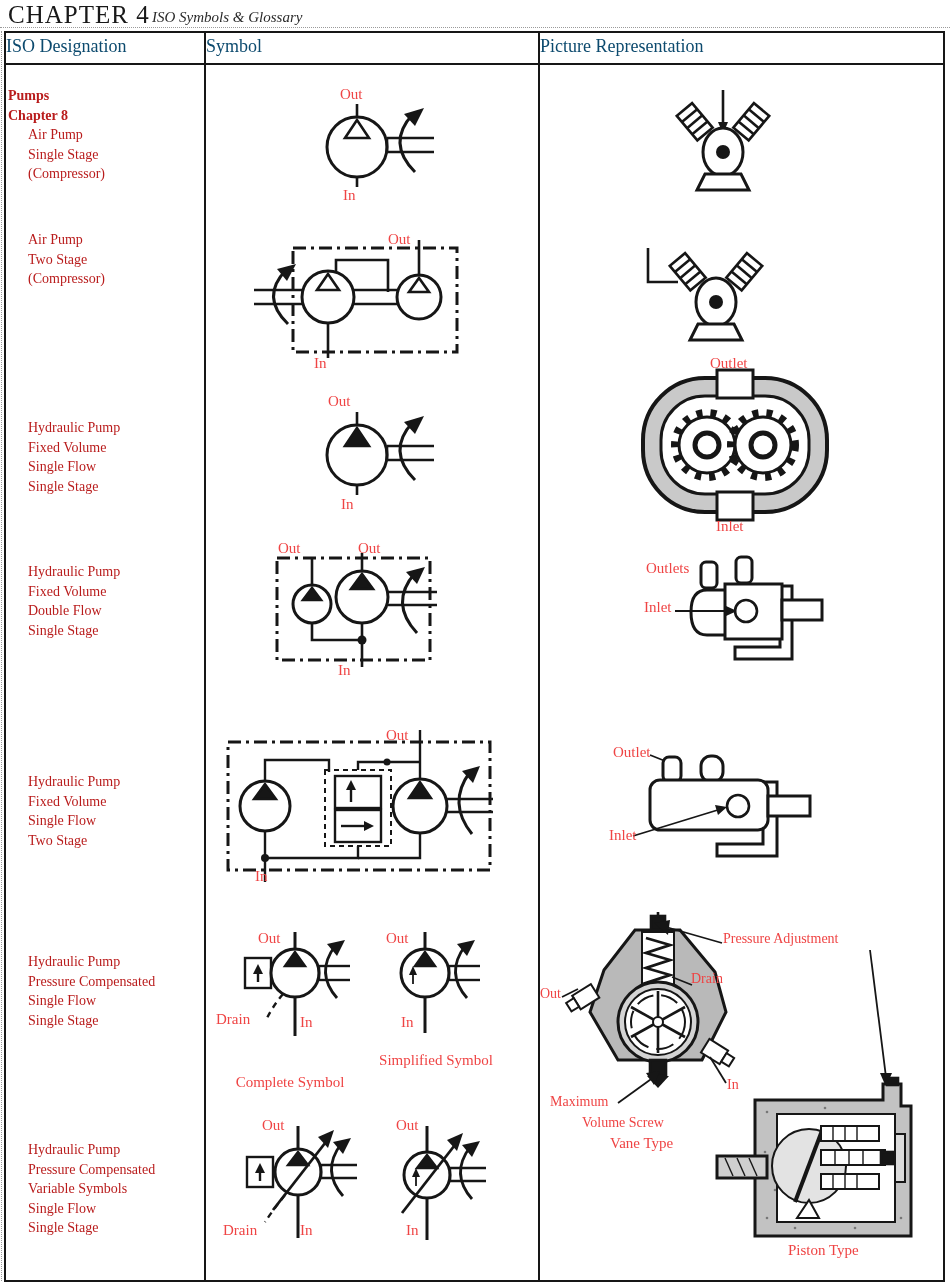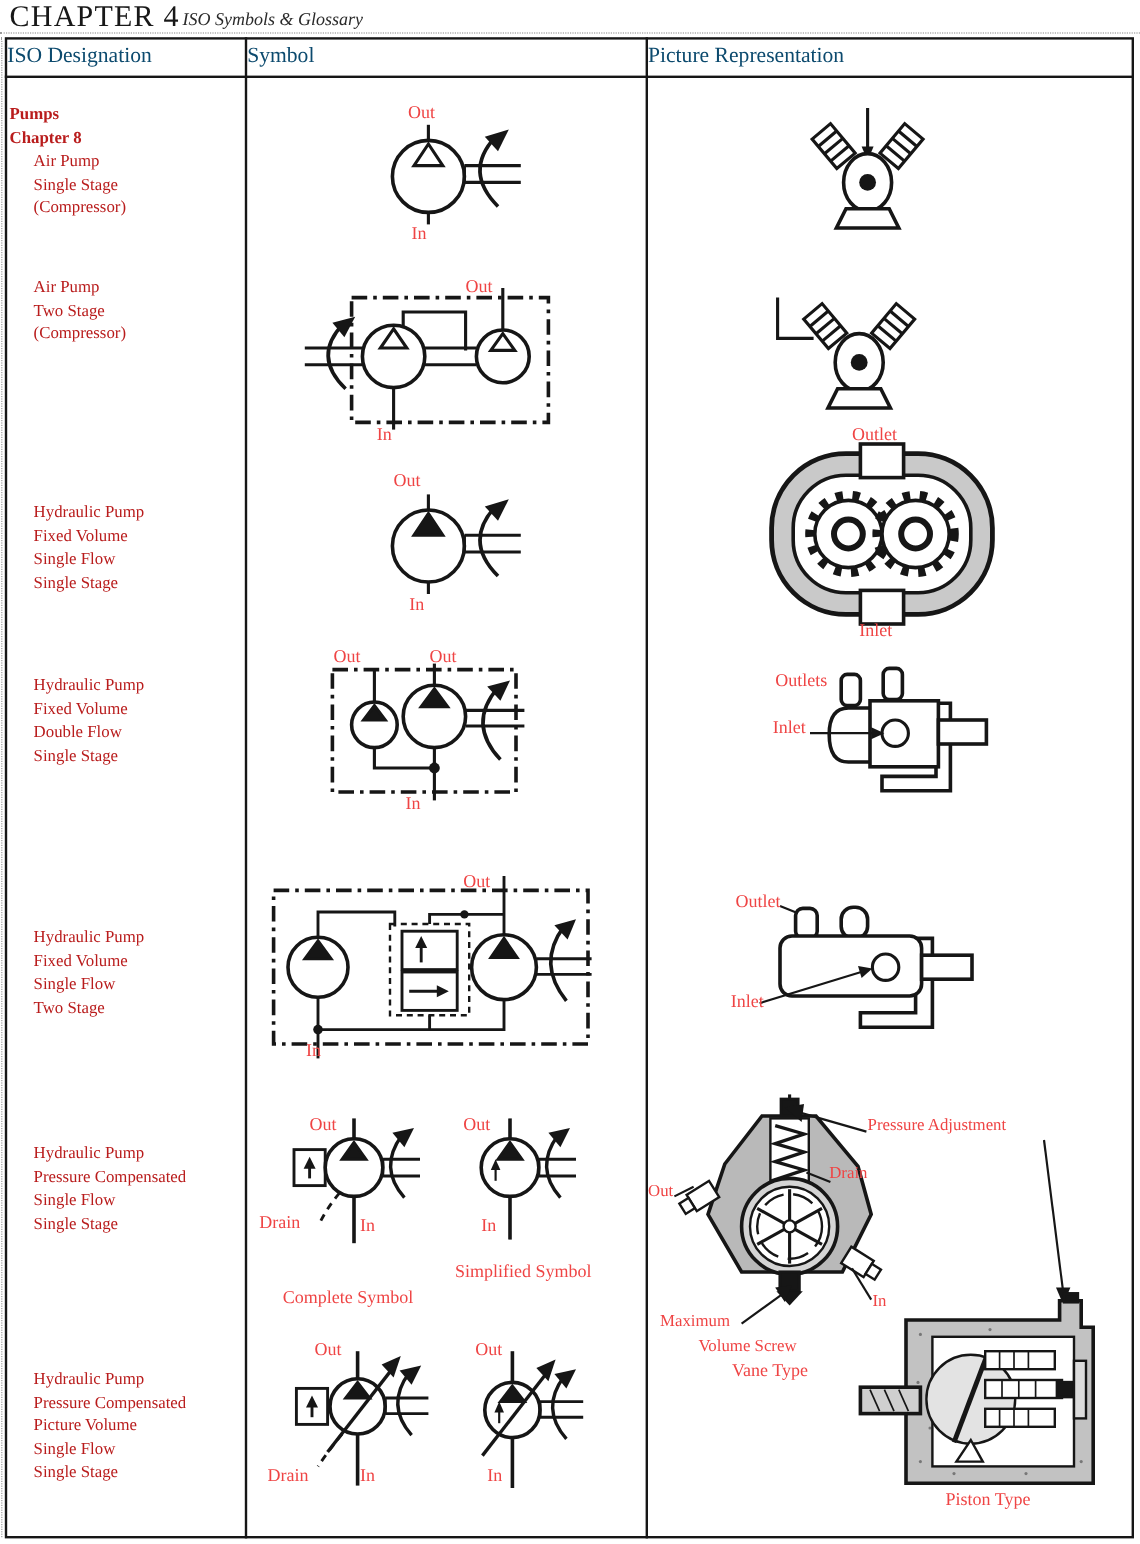--- a/index.html
+++ b/index.html
@@ -72,21 +72,21 @@
   </div>
   <div class="desig" style="left:28px;top:952px;">
     <span class="dl">Hydraulic Pump</span>
     <span class="dl">Pressure Compensated</span>
     <span class="dl">Single Flow</span>
     <span class="dl">Single Stage</span>
   </div>
   <div class="desig" style="left:28px;top:1140px;">
     <span class="dl">Hydraulic Pump</span>
     <span class="dl">Pressure Compensated</span>
-    <span class="dl">Picture Volume</span>
+    <span class="dl">Variable Symbols</span>
     <span class="dl">Single Flow</span>
     <span class="dl">Single Stage</span>
   </div>
 
   <span class="lbl" style="left:340px;top:86px;">Out</span>
   <span class="lbl" style="left:343px;top:187px;">In</span>
   <svg class="draw" style="left:312px;top:100px;" width="135" height="90" viewBox="0 0 135 90" stroke="#161616" fill="none" stroke-width="2.6">
     <line x1="45" y1="4" x2="45" y2="17"></line>
     <circle cx="45" cy="47" r="30" stroke-width="3" fill="#fff"></circle>
     <polygon points="45,20 33,38 57,38" fill="#fff"></polygon>

